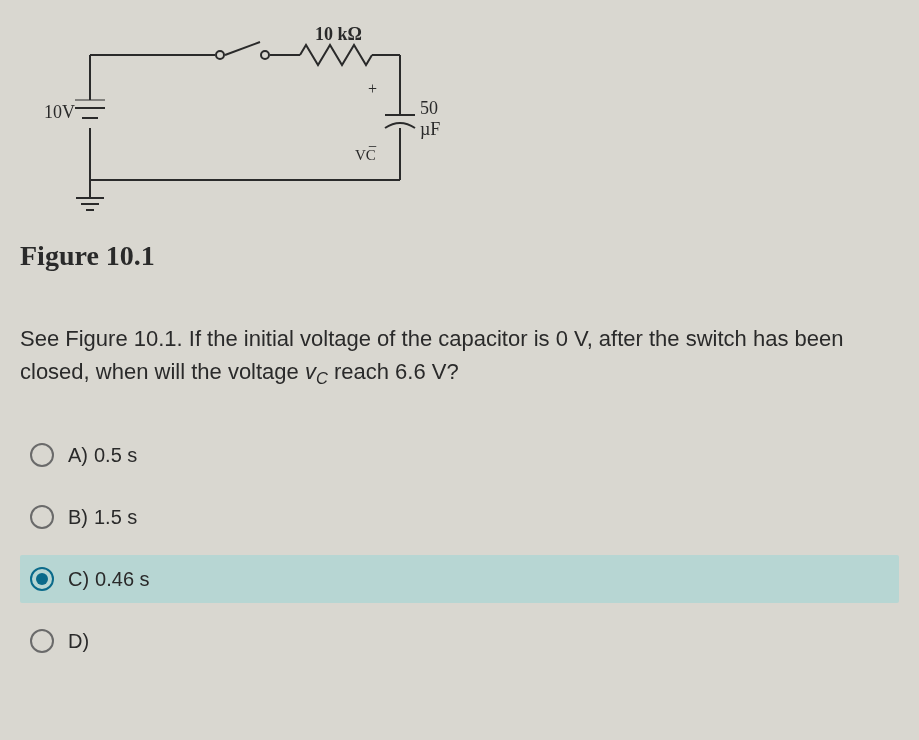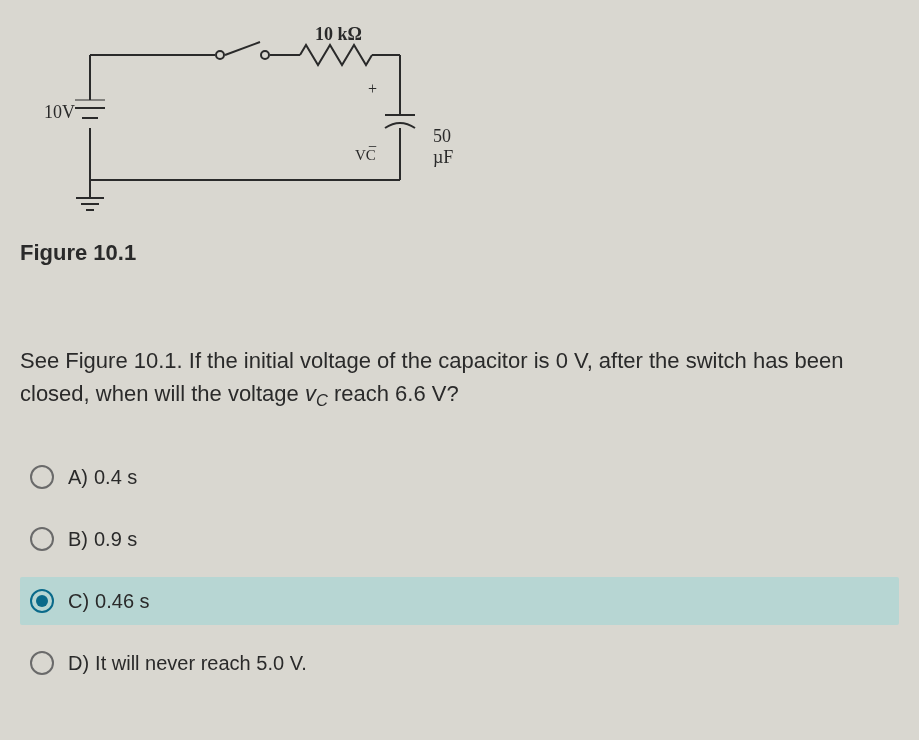--- a/index.html
+++ b/index.html
@@ -21,23 +21,23 @@
       position: relative;
       margin-bottom: 20px;
     }
     .circuit-label {
       position: absolute;
       font-size: 18px;
       font-family: 'Times New Roman', serif;
     }
     .figure-label {
       font-weight: bold;
-      font-size: 22px;
-      margin-bottom: 78px;
-      font-family: Liberation Sans, sans-serif;
+      font-size: 28px;
+      margin-bottom: 50px;
+      font-family: Liberation Serif, serif;
     }
     .question-text {
       font-size: 22px;
       line-height: 1.5;
       margin-bottom: 40px;
       font-family: Arial, sans-serif;
     }
     .italic-var {
       font-style: italic;
     }
@@ -128,46 +128,45 @@
       <line x1="55" y1="80" x2="85" y2="80" stroke-width="1"></line>
 
       <line x1="70" y1="160" x2="70" y2="178"></line>
       <line x1="56" y1="178" x2="84" y2="178"></line>
       <line x1="61" y1="184" x2="79" y2="184"></line>
       <line x1="66" y1="190" x2="74" y2="190"></line>
     </g>
   </svg>
   <div class="circuit-label" style="left:24px; top:82px;">10V</div>
   <div class="circuit-label" style="left:295px; top:4px;font-weight:bold;">10 kΩ</div>
-  <div class="circuit-label" style="left:400px; top:106px;margin-left:13px;">50 µF</div>
+  <div class="circuit-label" style="left:400px; top:78px;">50 µF</div>
   <div class="circuit-label" style="left:335px; top:93px; font-size:16px;margin-top:33px;"><span style="font-size:15px;">VC</span></div>
   <div class="circuit-label" style="left:348px; top:60px; font-size:16px;">+</div>
   <div class="circuit-label" style="left:348px; top:118px; font-size:16px;">−</div>
 </div>
 
 <div class="figure-label">Figure 10.1</div>
 
 <div class="question-text">
   <span>See Figure 10.1. If the initial voltage of the capacitor is 0 V, after the switch has been closed, when will the voltage </span><span class="italic-var">v</span><span class="sub">C</span><span> reach 6.6 V?</span>
 </div>
 
 <div class="options">
   <div class="option">
     <div class="radio"></div>
     <span class="option-letter">A)</span>
-    <span>0.4 s</span>
+    <span>0.5 s</span>
   </div>
   <div class="option">
     <div class="radio"></div>
     <span class="option-letter">B)</span>
-    <span>0.9 s</span>
+    <span>1.5 s</span>
   </div>
   <div class="option selected">
     <div class="radio checked"></div>
     <span class="option-letter">C)</span>
     <span>0.46 s</span>
   </div>
   <div class="option">
     <div class="radio"></div>
     <span class="option-letter">D)</span>
-    <span>It will never reach 5.0 V.</span>
   </div>
 </div>
 
 </body></html>

